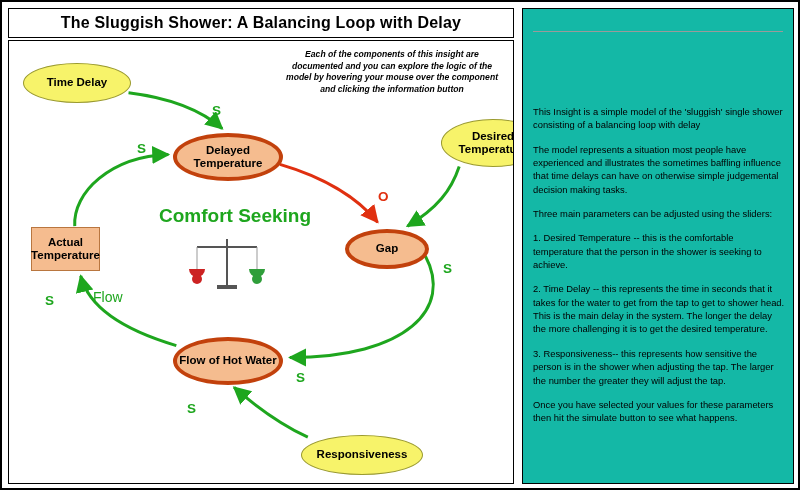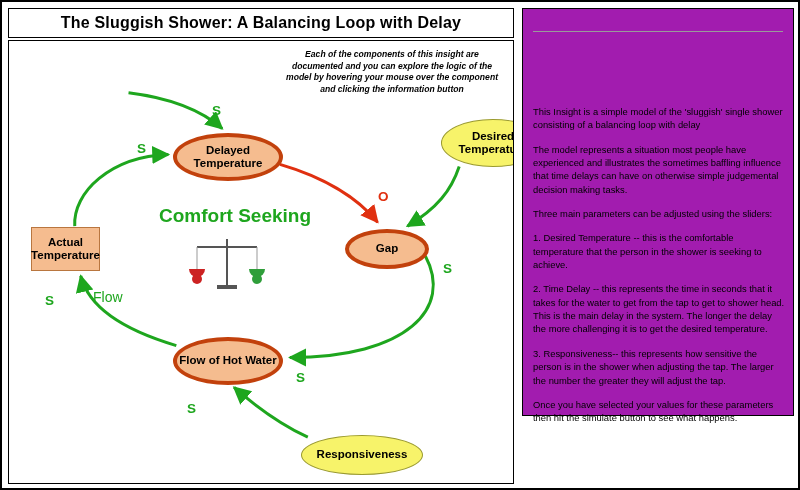--- a/index.html
+++ b/index.html
@@ -150,24 +150,24 @@
     color: #000000;
     line-height: 1.35;
     text-align: center;
   }
   
   #right-panel {
     position: absolute;
     left: 520px;
     top: 6px;
     width: 272px;
-    height: 408px;
+    height: 476px;
     border: 1px solid #000000;
     box-sizing: border-box;
-    background: #a21caf;
+    background: #14b8a6;
   }
   #panel-divider {
     position: absolute;
     left: 10px;
     top: 22px;
     width: 250px;
     border-top: 1px solid #9a9a9a;
   }
   #panel-body {
     position: absolute;
@@ -211,20 +211,23 @@
 
       <path d="M452,126 C444,150 430,168 400,186" fill="none" stroke="#1ea61e" stroke-width="3" marker-end="url(#arrow-green)"></path>
 
       <path d="M418,216 C446,268 400,318 282,318" fill="none" stroke="#1ea61e" stroke-width="3" marker-end="url(#arrow-green)"></path>
 
       <path d="M300,398 C270,384 242,362 226,348" fill="none" stroke="#1ea61e" stroke-width="3" marker-end="url(#arrow-green)"></path>
 
       <path d="M168,306 C114,290 80,268 72,236" fill="none" stroke="#1ea61e" stroke-width="3" marker-end="url(#arrow-green)"></path>
     </svg>
 
+    <div class="node ellipse yellow" id="node-time-delay">
+      <span>Time Delay</span>
+    </div>
 
     <div class="node ellipse orange" id="node-delayed-temp">
       <span>Delayed Temperature</span>
     </div>
 
     <div class="node ellipse yellow" id="node-desired-temp">
       <span>Desired Temperature</span>
     </div>
 
     <div class="node ellipse orange" id="node-gap">

